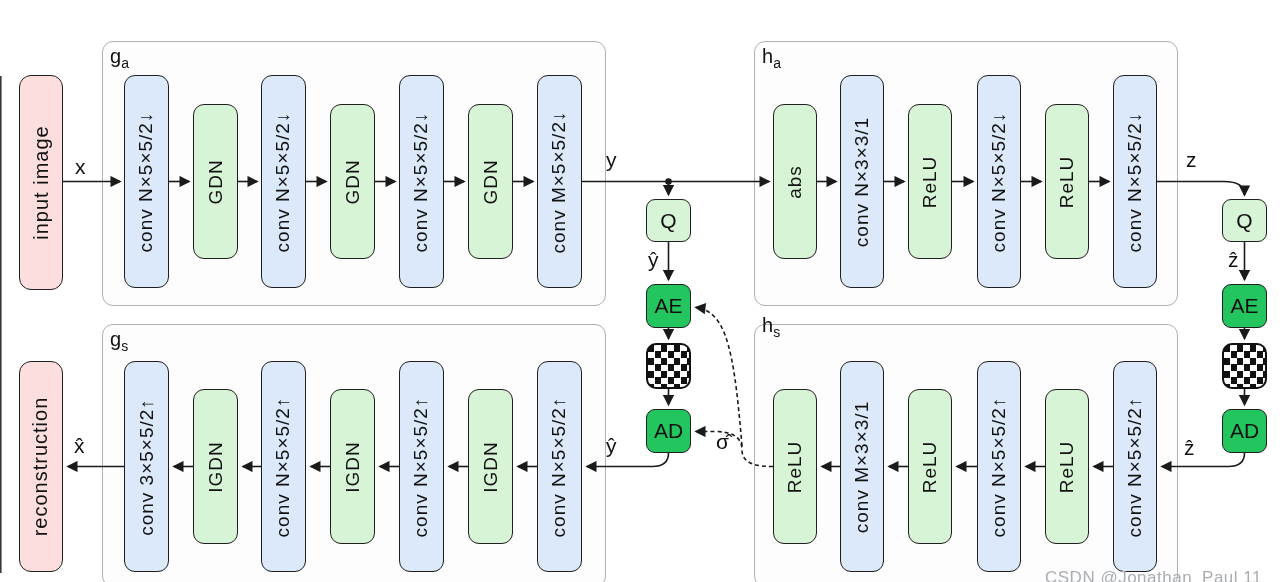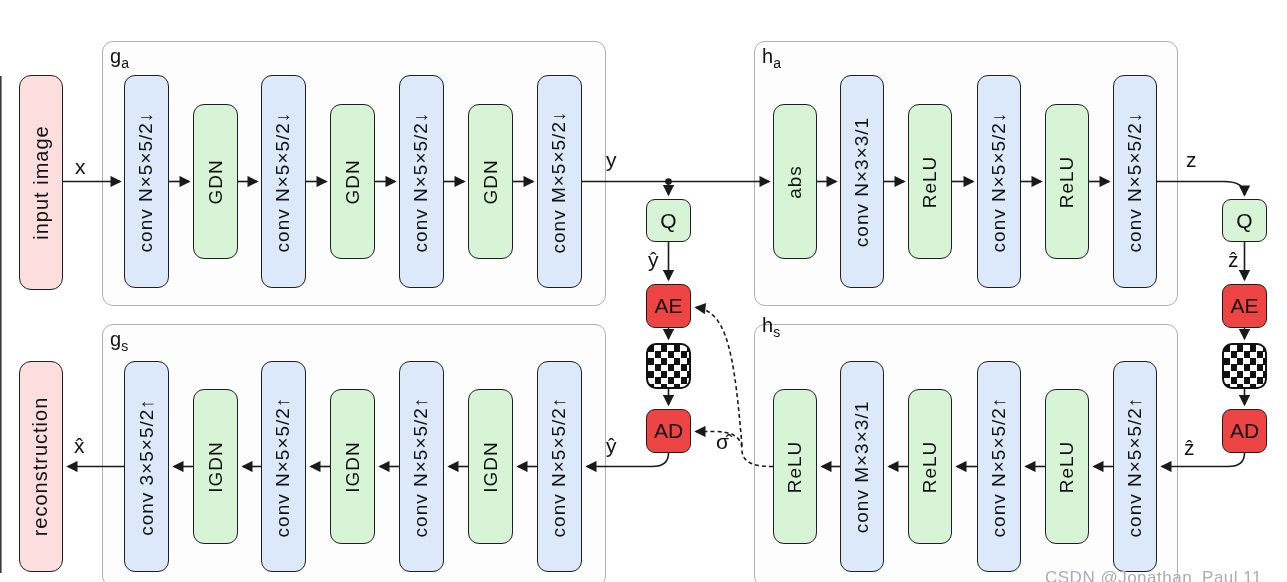--- a/index.html
+++ b/index.html
@@ -8,21 +8,21 @@
   .panel{position:absolute;background:#fdfdfd;border:1.5px solid #b0b0b0;border-radius:11px;
          box-sizing:border-box;z-index:1;}
   .plabel{position:absolute;z-index:4;font-size:20px;color:#111;line-height:1;}
   .plabel sub{font-size:14px;}
   svg.wires{position:absolute;left:0;top:0;z-index:2;pointer-events:none;}
   .blk{position:absolute;display:flex;align-items:center;justify-content:center;
        border:1.5px solid #1f1f1f;border-radius:11px;box-sizing:border-box;z-index:3;}
   .conv{background:#dbe9fa;}
   .act{background:#d8f4d6;}
   .iobox{background:#fcdede;border-radius:12px;}
-  .coder{background:#ef4444;border-radius:9px;}
+  .coder{background:#22c55e;border-radius:9px;}
   .qnode{background:#d8f4d6;border-radius:9px;}
   .vt{transform:rotate(-90deg);white-space:nowrap;flex-shrink:0;font-size:19px;
       letter-spacing:1px;color:#111;}
   .vt-io{font-size:20px;letter-spacing:1px;}
   .nodelabel{font-size:21px;color:#111;}
   .checker{position:absolute;width:45px;height:46px;box-sizing:border-box;border:2px solid #111;
            border-radius:10px;z-index:3;
            background:conic-gradient(#fff 0 25%, #111 0 50%, #fff 0 75%, #111 0) 0 0/13px 13px;}
   .sig{position:absolute;z-index:4;font-size:21px;line-height:1;color:#111;}
   .watermark{position:absolute;z-index:5;font-size:17px;color:#a9adb2;letter-spacing:.5px;}

